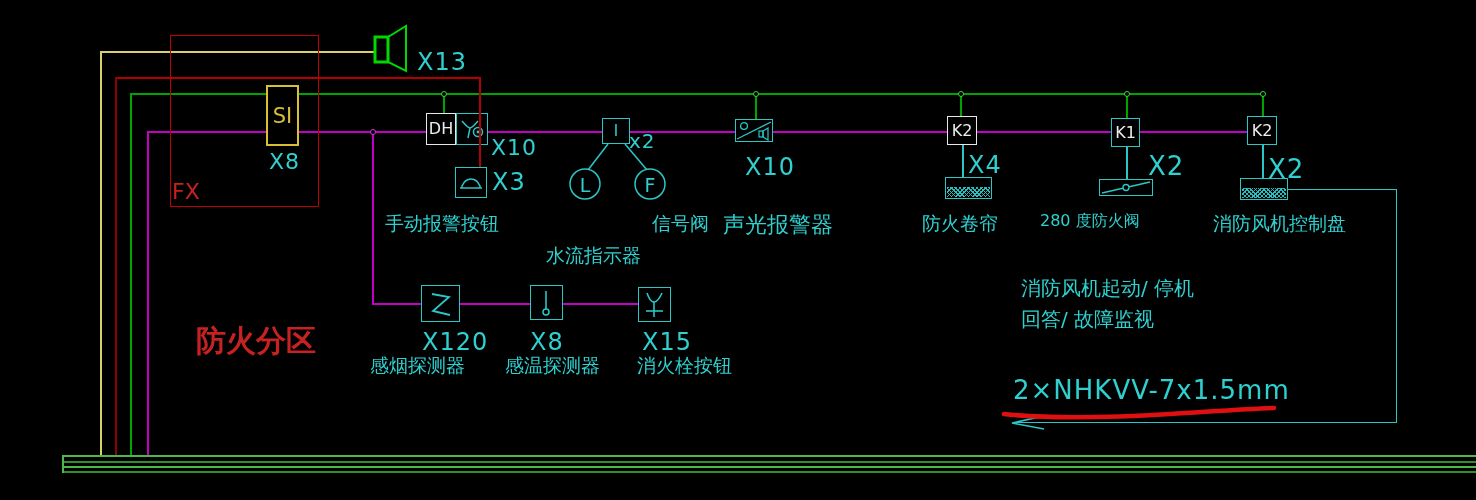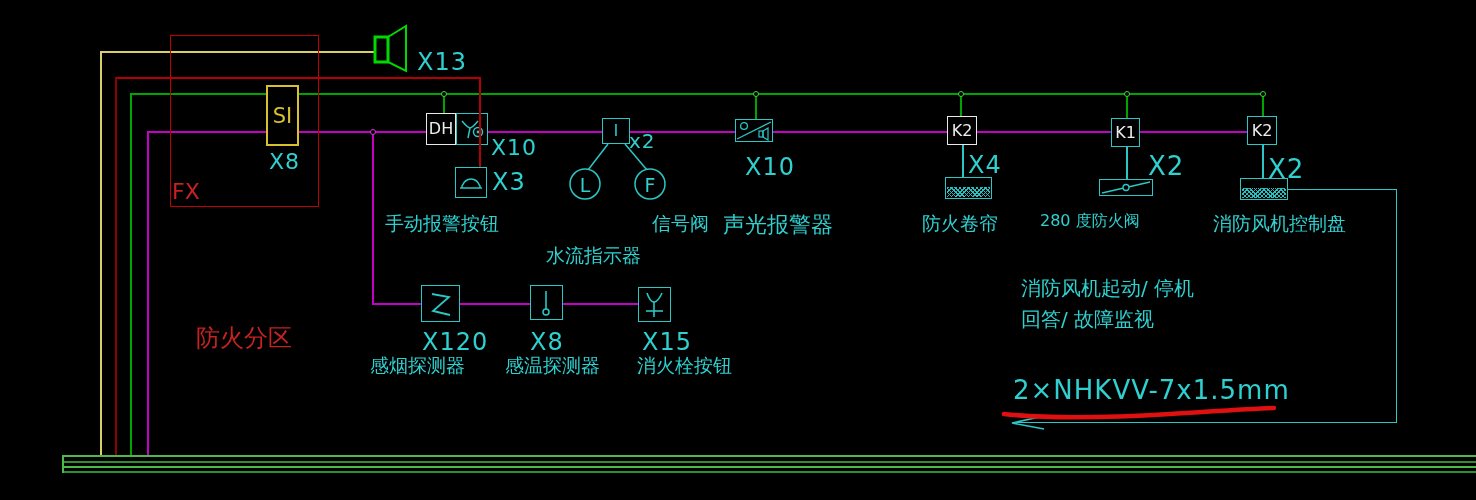--- a/index.html
+++ b/index.html
@@ -68,21 +68,21 @@
   <div class="hl" style="left:62px;top:466px;width:1414px;background:#4db84d;"></div>
   <div class="hl" style="left:62px;top:471px;width:1414px;background:#2e8f2e;"></div>
   <div class="vl" style="left:62px;top:455px;height:18px;background:#4db84d;"></div>
 
   <div style="position:absolute;left:170px;top:35px;width:147px;height:170px;border:1px solid #c00000;z-index:2;"></div>
   <div class="redtxt" style="left:172px;top:181px;font-size:22px;">FX</div>
   <div class="box" style="left:266px;top:85px;width:33px;height:61px;border:2px solid #d8c030;color:#d8c030;font-size:21px;">
     <span>SI</span>
   </div>
   <div class="xlbl" style="left:269px;top:151px;font-size:22px;">X8</div>
-  <div class="redtxt" style="left:196px;top:326px;font-size:24px;">防火分区</div>
+  <div class="redtxt" style="left:196px;top:326px;font-size:30px;font-weight:bold;">防火分区</div>
 
   <svg width="44" height="52" viewBox="0 0 44 52" style="position:absolute;left:370px;top:22px;z-index:3;">
     <rect x="5" y="15" width="13" height="25" fill="none" stroke="#00d800" stroke-width="3"></rect>
     <polygon points="18,15 36,4 36,49 18,40" fill="none" stroke="#00d800" stroke-width="2"></polygon>
   </svg>
   <div class="xlbl" style="left:417px;top:38px;font-size:24px;margin-top:12px;">X13</div>
 
   <div class="box white-border" style="left:426px;top:113px;width:30px;height:32px;">
     <span class="modtxt">DH</span>
   </div>

